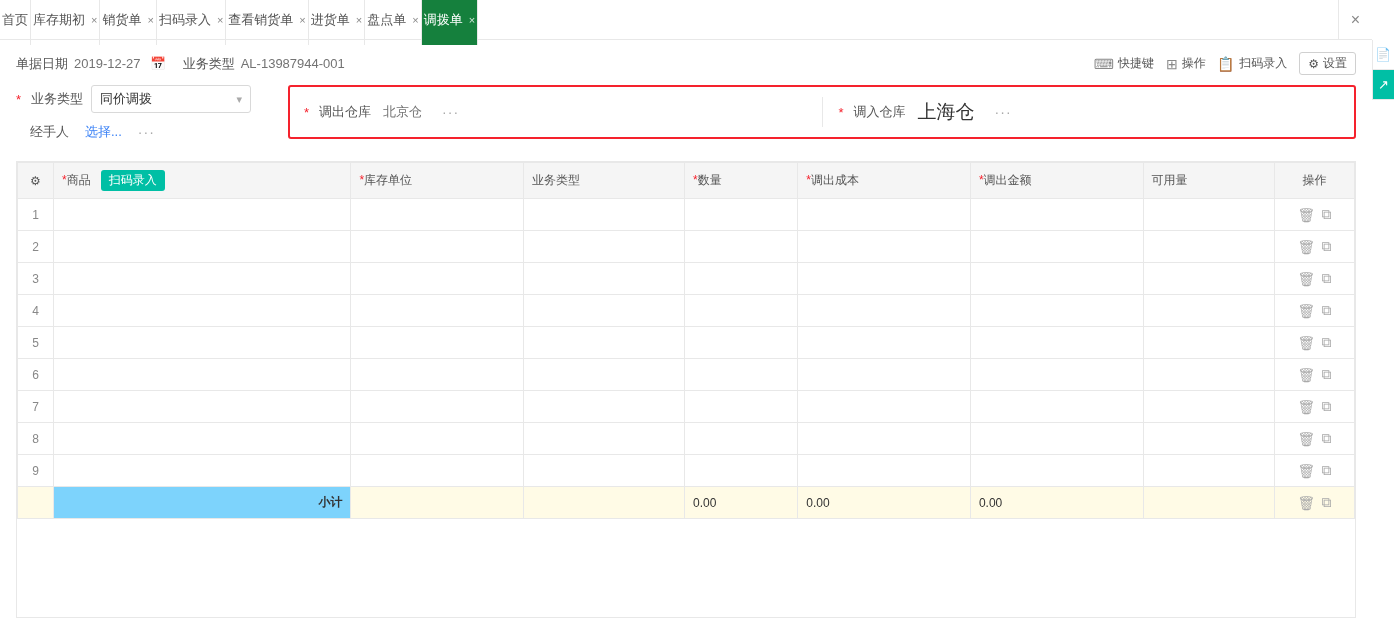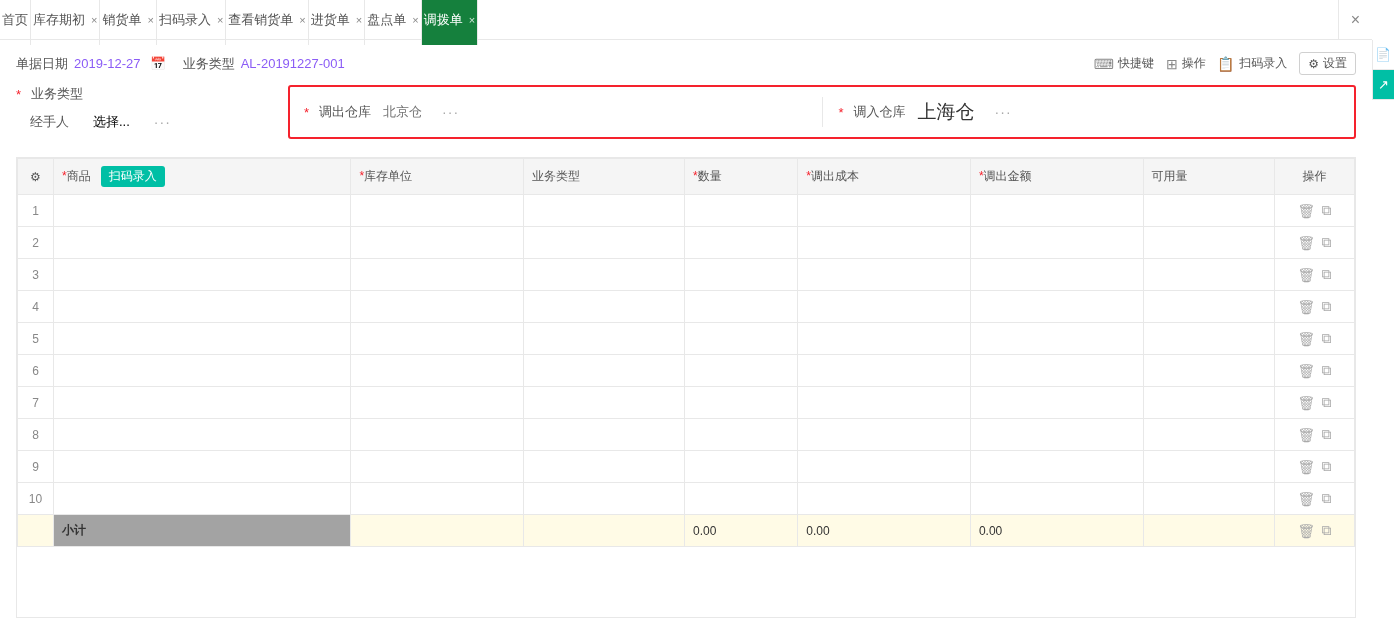--- a/index.html
+++ b/index.html
@@ -64,21 +64,21 @@
       margin-bottom: 10px;
       justify-content: space-between;
     }
     .form-header-left {
       display: flex; align-items: center; gap: 16px;
     }
     .form-field-group {
       display: flex; align-items: center; gap: 6px;
     }
     .form-field-label { color: #555; font-size: 13px; }
-    .form-field-value { color: #8b5cf6; font-size: 13px; }
+    .form-field-value { color: #737373; font-size: 13px; }
     .calendar-icon { color: #aaa; margin-left: 4px; cursor: pointer; }
 
     
     .toolbar-right {
       display: flex; align-items: center; gap: 12px;
     }
     .toolbar-btn {
       display: flex; align-items: center; gap: 4px;
       color: #555; font-size: 12px; cursor: pointer;
     }
@@ -127,25 +127,25 @@
       max-height: 60px;
     }
     .warehouse-group {
       display: flex; align-items: center; flex: 1; gap: 8px;
     }
     .warehouse-separator { width: 1px; background: #e8e8e8; height: 30px; margin: 0 16px; }
     .ellipsis-btn { color: #aaa; cursor: pointer; font-size: 14px; letter-spacing: 1px; }
 
     
     .person-row {
-      display: flex; align-items: center; gap: 24px;
+      display: flex; align-items: center; gap: 16px;
       margin-bottom: 12px;
     }
     .person-placeholder {
-      color: #000000; font-size: 13px; cursor: pointer;
+      color: #3b82f6; font-size: 13px; cursor: pointer;
     }
 
     
     .data-table-wrapper {
       flex: 1;
       overflow: hidden;
       border: 1px solid #e8e8e8;
     }
     table {
       width: 100%;
@@ -286,21 +286,21 @@
 
       <div class="form-header">
         <div class="form-header-left">
           <div class="form-field-group">
             <span class="form-field-label">单据日期</span>
             <span class="form-field-value">2019-12-27</span>
             <span class="calendar-icon">📅</span>
           </div>
           <div class="form-field-group">
             <span class="form-field-label">业务类型</span>
-            <span class="form-field-value">AL-20191227-001</span>
+            <span class="form-field-value">AL-13987944-001</span>
           </div>
         </div>
         <div class="toolbar-right">
           <div class="toolbar-btn">
             <span class="btn-icon">⌨</span>
             <span>快捷键</span>
           </div>
           <div class="toolbar-btn">
             <span class="btn-icon">⊞</span>
             <span>操作</span>
@@ -315,20 +315,24 @@
           </div>
         </div>
       </div>
 
       <div style="display:flex; align-items:flex-start; gap:12px; margin-bottom:8px;">
 
         <div style="min-width:260px; max-width:280px;">
           <div class="form-row">
             <span class="required-star">*</span>
             <span class="field-label">业务类型</span>
+            <div class="select-field" style="min-width:160px;">
+              <span>同价调拨</span>
+              <span class="dropdown-arrow">▾</span>
+            </div>
           </div>
           <div class="person-row">
             <span class="field-label" style="margin-left:14px;">经手人</span>
             <span class="person-placeholder">选择...</span>
             <span class="ellipsis-btn">···</span>
           </div>
         </div>
 
         <div class="warehouse-section" style="flex:1;">
           <div class="warehouse-group">
@@ -509,38 +513,22 @@
                 <td></td>
                 <td></td>
                 <td>
                   <div class="row-actions">
                     <span class="action-icon">🗑</span>
                     <span class="action-icon">⧉</span>
                   </div>
                 </td>
               </tr>
               <tr>
-                <td class="row-num">10</td>
-                <td></td>
-                <td></td>
-                <td></td>
-                <td></td>
-                <td></td>
-                <td></td>
-                <td></td>
-                <td>
-                  <div class="row-actions">
-                    <span class="action-icon">🗑</span>
-                    <span class="action-icon">⧉</span>
-                  </div>
-                </td>
-              </tr>
-              <tr>
                 <td class="row-num" style="background: rgb(255, 251, 230);"></td>
-                <td style="background: #a3a3a3; font-weight: bold;">小计</td>
+                <td style="background: #7dd3fc; font-weight: bold; text-align: right;">小计</td>
                 <td style="background: rgb(255, 251, 230);"></td>
                 <td style="background: rgb(255, 251, 230);"></td>
                 <td style="background: rgb(255, 251, 230);">0.00</td>
                 <td style="background: rgb(255, 251, 230);">0.00</td>
                 <td style="background: rgb(255, 251, 230);">0.00</td>
                 <td style="background: rgb(255, 251, 230);"></td>
                 <td style="background: rgb(255, 251, 230);">
                   <div class="row-actions">
                     <span class="action-icon">🗑</span>
                     <span class="action-icon">⧉</span>

